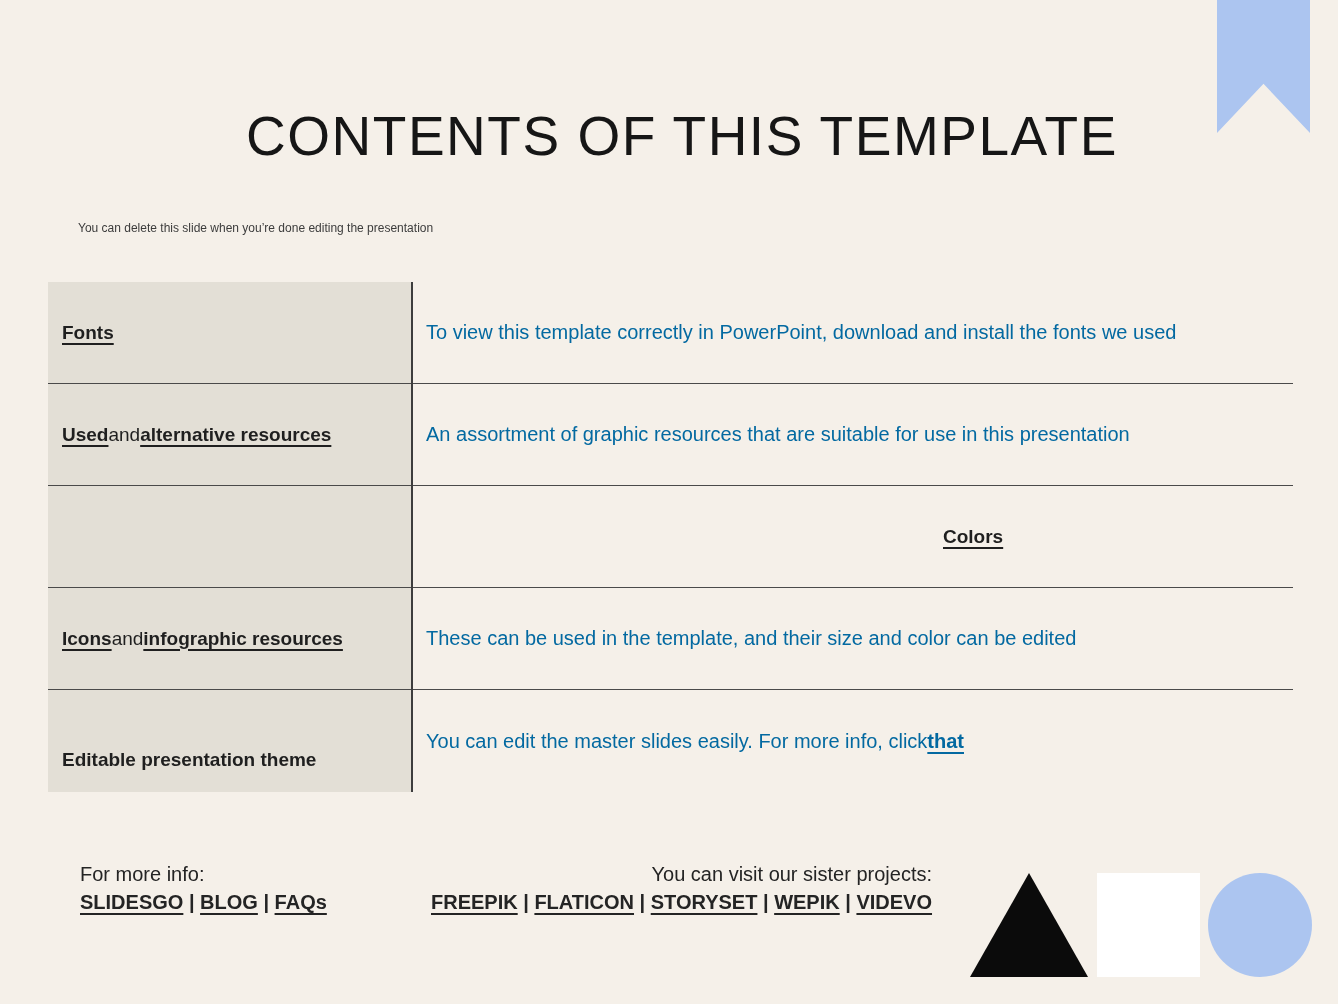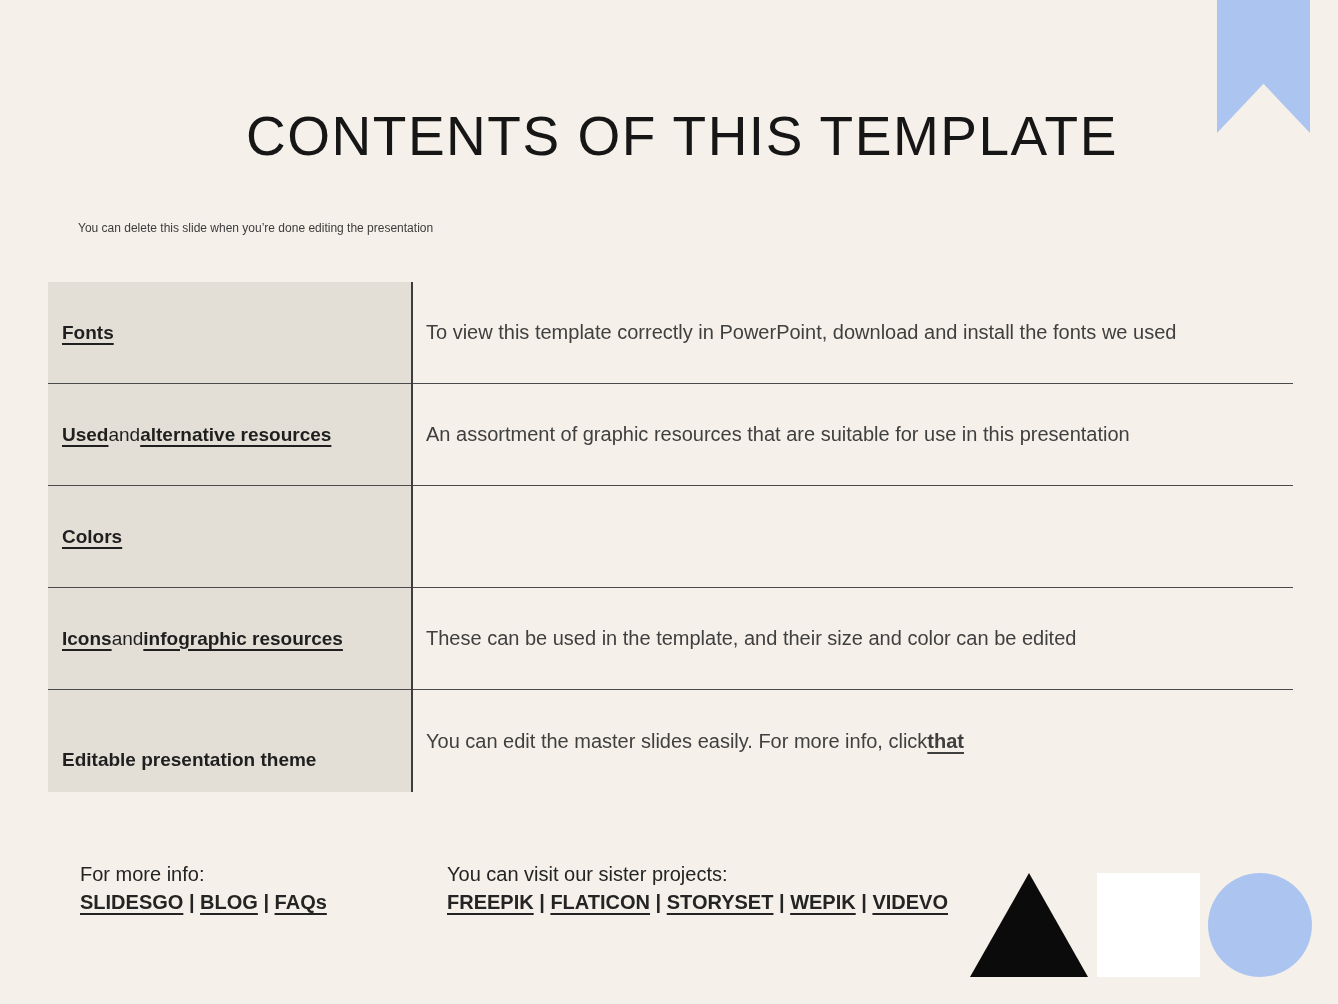--- a/index.html
+++ b/index.html
@@ -29,33 +29,33 @@
     position:absolute;top:104px;left:0;width:100%;text-align:center;
     font-size:55px;font-weight:400;letter-spacing:1.5px;color:#161616;white-space:nowrap;margin-left:13px;
   }
   .subtitle{position:absolute;top:221px;left:78px;font-size:12px;color:#3c3c3c;}
 
   
   .ctable{position:absolute;left:48px;top:282px;width:1245px;height:510px;}
   .colbg{position:absolute;left:0;top:0;width:364px;height:100%;background:var(--cellbg);}
   .vline{position:absolute;left:363px;top:0;width:2px;height:100%;background:#3d3d3d;}
   .rows{position:relative;width:100%;height:100%;}
-  .row{display:flex;height:102px;}
+  .row{display:flex;height:102px;justify-content:flex-end;}
   .row:not(:last-child){border-bottom:1.5px solid var(--line);}
   .cell{display:flex;align-items:center;}
   .cell.left{width:364px;padding:0 6px 0 14px;font-size:19px;white-space:nowrap;}
-  .cell.right{flex:1;padding-left:14px;font-size:20px;color:#404040;white-space:nowrap;}
+  .cell.right{flex:1;padding-left:14px;font-size:20px;color:#0369a1;white-space:nowrap;}
 
   .lnk{font-weight:700;text-decoration:underline;text-decoration-thickness:2px;text-underline-offset:4px;cursor:pointer;color:inherit;}
   .b{font-weight:700;margin-top:37px;}
 
   
   .footer-block{position:absolute;top:861px;font-size:20px;line-height:27.5px;color:#242424;margin-left:32px;}
   .footer-info{left:48px;}
-  .footer-sister{left:415px;}
+  .footer-sister{left:399px;text-align:right;}
   .footer-links .sep{font-weight:700;}
 </style>
 </head>
 <body>
 
 <div class="slide">
 
   <div class="bookmark"></div>
 
   <h1 class="title">CONTENTS OF THIS TEMPLATE</h1>

